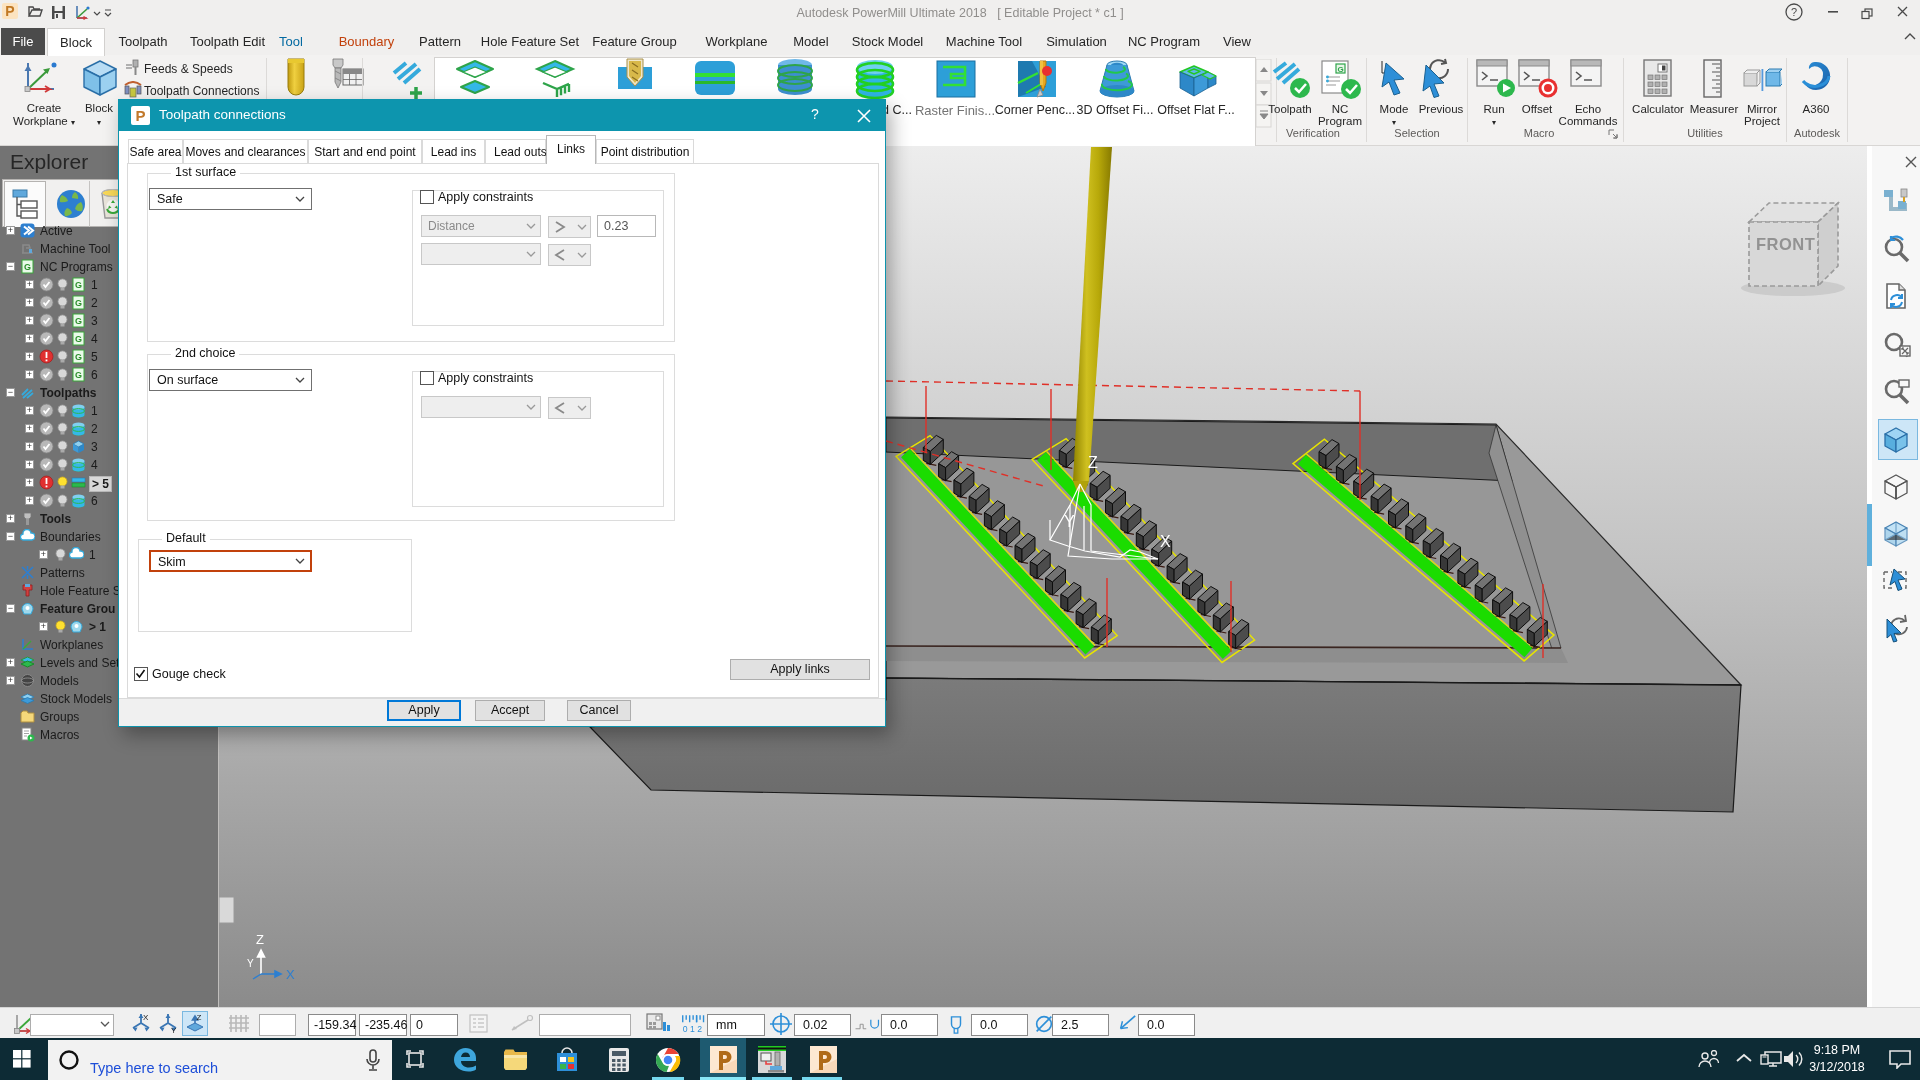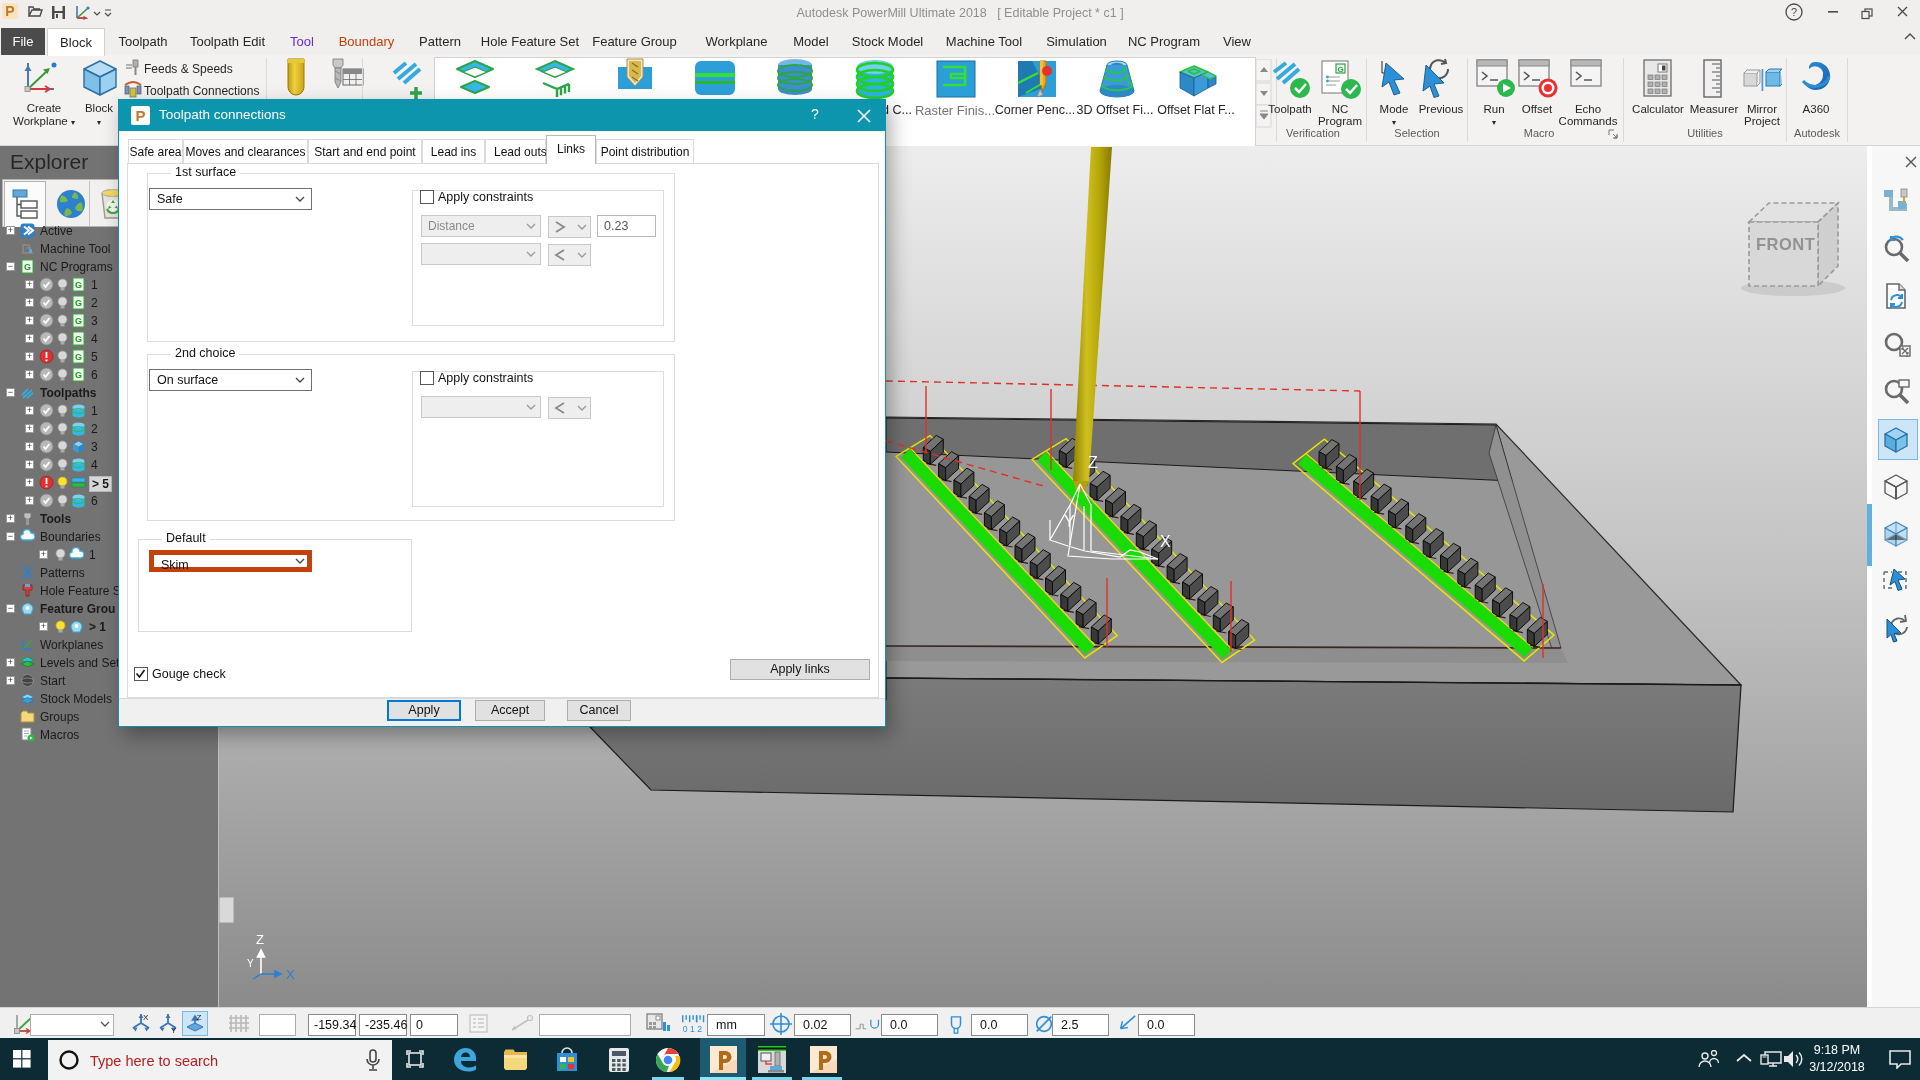--- a/index.html
+++ b/index.html
@@ -37,21 +37,21 @@
     <rect x="82" y="9.5" width="7" height="7" fill="#f0efee" stroke="#4a4a4a" stroke-width="1.2"></rect>
     <path d="M118 5 l9 9 m0 -9 l-9 9" stroke="#4a4a4a" stroke-width="1.3"></path>
   </svg>
 </div>
 
 <div class="abs" style="left:0;top:27px;width:1920px;height:28px;background:#f0efee;">
 <div class="abs" style="left:1px;top:1px;width:44px;height:27px;background:#4b4b4b;color:#fff;font-size:13px;text-align:center;line-height:27px;">File</div>
 <div class="abs" style="left:47px;top:1px;width:58px;height:28px;background:#fff;border:1px solid #d2d0ce;border-bottom:none;color:#262626;font-size:13px;text-align:center;line-height:27px;z-index:3;">Block</div>
 <div class="abs" style="left:110px;top:1px;width:66px;height:27px;color:#262626;font-size:13px;text-align:center;line-height:27px;">Toolpath</div>
 <div class="abs" style="left:181px;top:1px;width:93px;height:27px;color:#262626;font-size:13px;text-align:center;line-height:27px;">Toolpath Edit</div>
-<div class="abs" style="left:279px;top:1px;width:46px;height:27px;color:#6d28d9;font-size:13px;text-align:center;line-height:27px;">Tool</div>
+<div class="abs" style="left:279px;top:1px;width:46px;height:27px;color:#0369a1;font-size:13px;text-align:left;line-height:27px;">Tool</div>
 <div class="abs" style="left:330px;top:1px;width:73px;height:27px;color:#c2410c;font-size:13px;text-align:center;line-height:27px;">Boundary</div>
 <div class="abs" style="left:408px;top:1px;width:64px;height:27px;color:#262626;font-size:13px;text-align:center;line-height:27px;">Pattern</div>
 <div class="abs" style="left:477px;top:1px;width:106px;height:27px;color:#262626;font-size:13px;text-align:center;line-height:27px;">Hole Feature Set</div>
 <div class="abs" style="left:588px;top:1px;width:93px;height:27px;color:#262626;font-size:13px;text-align:center;line-height:27px;">Feature Group</div>
 <div class="abs" style="left:693px;top:1px;width:87px;height:27px;color:#262626;font-size:13px;text-align:center;line-height:27px;">Workplane</div>
 <div class="abs" style="left:785px;top:1px;width:52px;height:27px;color:#262626;font-size:13px;text-align:center;line-height:27px;">Model</div>
 <div class="abs" style="left:845px;top:1px;width:85px;height:27px;color:#262626;font-size:13px;text-align:center;line-height:27px;">Stock Model</div>
 <div class="abs" style="left:938px;top:1px;width:92px;height:27px;color:#262626;font-size:13px;text-align:center;line-height:27px;">Machine Tool</div>
 <div class="abs" style="left:1038px;top:1px;width:77px;height:27px;color:#262626;font-size:13px;text-align:center;line-height:27px;">Simulation</div>
 <div class="abs" style="left:1124px;top:1px;width:80px;height:27px;color:#262626;font-size:13px;text-align:center;line-height:27px;">NC Program</div>
@@ -599,21 +599,21 @@
             <path d="M1 5 L7.5 2 L14 5 L7.5 8 Z" fill="#35b8e8" stroke="#2a9a3a" stroke-width="1"></path>
             <path d="M1 9 L7.5 6 L14 9 L7.5 12 Z" fill="#2db84d" stroke="#1a8a2a" stroke-width="1"></path>
           </svg>
 <div class="abs" style="left:38px;top:510px;font-size:12px;font-weight:normal;color:#1a1a1a;padding:0 2px;white-space:nowrap;">Levels and Set</div>
 <div class="abs" style="left:6px;top:530px;width:9px;height:9px;border:1px solid #999;background:#fff;font-size:9px;line-height:7px;text-align:center;color:#333;">+</div>
 <svg class="abs" style="left:20px;top:527px;" width="15" height="15" viewBox="0 0 15 15">
             <circle cx="7.5" cy="7.5" r="6" fill="#444"></circle>
             <circle cx="7.5" cy="7.5" r="6" fill="none" stroke="#888" stroke-width="1"></circle>
             <ellipse cx="7.5" cy="7.5" rx="6" ry="2.5" fill="none" stroke="#999" stroke-width="0.8"></ellipse>
           </svg>
-<div class="abs" style="left:38px;top:528px;font-size:12px;font-weight:normal;color:#1a1a1a;padding:0 2px;white-space:nowrap;">Start</div>
+<div class="abs" style="left:38px;top:528px;font-size:12px;font-weight:normal;color:#1a1a1a;padding:0 2px;white-space:nowrap;">Models</div>
 <svg class="abs" style="left:20px;top:545px;" width="15" height="15" viewBox="0 0 15 15">
             <path d="M1 6 L7.5 3 L14 6 L7.5 9 Z" fill="#8fd0f0" stroke="#2a7ab0" stroke-width="0.8"></path>
             <path d="M1 9.5 L7.5 6.5 L14 9.5 L7.5 12.5 Z" fill="#3d9ad8" stroke="#2a7ab0" stroke-width="0.8"></path>
           </svg>
 <div class="abs" style="left:38px;top:546px;font-size:12px;font-weight:normal;color:#1a1a1a;padding:0 2px;white-space:nowrap;">Stock Models</div>
 <svg class="abs" style="left:20px;top:563px;" width="15" height="15" viewBox="0 0 15 15">
             <path d="M1 4 l2 -2 h4 l1 2 h6 v9 h-13 z" fill="#f5d87a" stroke="#b09040" stroke-width="1"></path>
           </svg>
 <div class="abs" style="left:38px;top:564px;font-size:12px;font-weight:normal;color:#1a1a1a;padding:0 2px;white-space:nowrap;">Groups</div>
 <svg class="abs" style="left:20px;top:581px;" width="15" height="15" viewBox="0 0 15 15">
@@ -1093,21 +1093,21 @@
  <rect x="0" y="0" width="8.2" height="8.2" fill="#fff"></rect>
         <rect x="9.4" y="0" width="8.2" height="8.2" fill="#fff"></rect>
  <rect x="0" y="9.4" width="8.2" height="8.2" fill="#fff"></rect>
         <rect x="9.4" y="9.4" width="8.2" height="8.2" fill="#fff"></rect>
 </svg>
 <div class="abs" style="left:48px;top:1038px;"></div>
 <div class="abs" style="left:48px;top:2px;width:344px;height:40px;background:#f2f2f2;">
  <svg class="abs" style="left:10px;top:9px;" width="22" height="22" viewBox="0 0 22 22">
           <circle cx="11" cy="11" r="8.5" fill="none" stroke="#111" stroke-width="2.4"></circle>
         </svg>
- <div class="abs" style="left:42px;top:13px;font-size:14.5px;color:#b91c1c;">Type here to search</div>
+ <div class="abs" style="left:42px;top:20px;font-size:14.5px;color:#1d4ed8;">Type here to search</div>
  <svg class="abs" style="left:316px;top:9px;" width="18" height="24" viewBox="0 0 18 24">
   <rect x="6" y="1" width="6" height="12" rx="3" fill="none" stroke="#444" stroke-width="1.6"></rect>
   <path d="M3 10 a6 6 0 0 0 12 0 M9 16 v4 M5 21 h8" fill="none" stroke="#444" stroke-width="1.6"></path>
  </svg>
 </div>
 <svg class="abs" style="left:405px;top:11px;" width="20" height="20" viewBox="0 0 20 20">
  <rect x="4" y="4" width="12" height="12" fill="none" stroke="#e8e8e8" stroke-width="1.6"></rect>
  <path d="M2 6 v-4 h4 M14 2 h4 v4 M18 14 v4 h-4 M6 18 H2 v-4" fill="none" stroke="#e8e8e8" stroke-width="1.6"></path>
 </svg>
 <svg class="abs" style="left:452px;top:9px;" width="26" height="26" viewBox="0 0 26 26">
@@ -1269,21 +1269,21 @@
       </svg>
 <div class="abs" style="left:429px;top:297px;width:43px;height:22px;background:#eee;border:1px solid #c8c8c8;"></div>
 <svg class="abs" style="left:434px;top:301px;" width="14" height="14" viewBox="0 0 14 14">
         <path d="M11 2 l-8 5 l8 5" fill="none" stroke="#8a8a8a" stroke-width="1.8"></path>
       </svg>
 <svg class="abs" style="left:458px;top:305px;" width="10" height="8" viewBox="0 0 10 8">
         <path d="M1 1 l4 4 l4 -4" fill="none" stroke="#999" stroke-width="1.3"></path>
       </svg>
 <div class="abs" style="left:19px;top:439px;width:274px;height:93px;border:1px solid #dcdcdc;"></div>
 <div class="abs" style="left:43px;top:431px;background:#fff;padding:0 4px;font-size:12.5px;color:#111;">Default</div>
-<div class="abs" style="left:30px;top:450px;width:163px;height:22px;background:#fff;border:5px solid #c2410c;font-size:12.5px;color:#111;line-height:20px;padding-left:7px;">Skim</div>
+<div class="abs" style="left:30px;top:450px;width:163px;height:22px;background:#fff;border:2px solid #c2410c;font-size:12.5px;color:#111;line-height:20px;padding-left:7px;">Skim</div>
 <svg class="abs" style="left:176px;top:458px;" width="10" height="8" viewBox="0 0 10 8">
         <path d="M1 1 l4 4 l4 -4" fill="none" stroke="#444" stroke-width="1.3"></path>
       </svg>
 <svg class="abs" style="left:15px;top:567px;" width="14" height="14" viewBox="0 0 14 14">
         <rect x="0.5" y="0.5" width="13" height="13" fill="#fff" stroke="#555" stroke-width="1"></rect>
         <path d="M2.5 6.5 l3 3.5 l5 -7" fill="none" stroke="#111" stroke-width="1.6"></path>
       </svg>
 <div class="abs" style="left:33px;top:567px;font-size:12.5px;color:#111;">Gouge check</div>
 <div class="abs" style="left:611px;top:559px;width:140px;height:21px;background:#e1e1e1;border:1px solid #adadad;font-size:12.5px;color:#111;text-align:center;line-height:19px;">Apply links</div>
 <div class="abs" style="left:0;top:598px;width:766px;height:28px;background:#f0f0f0;border-top:1px solid #dadada;"></div>

